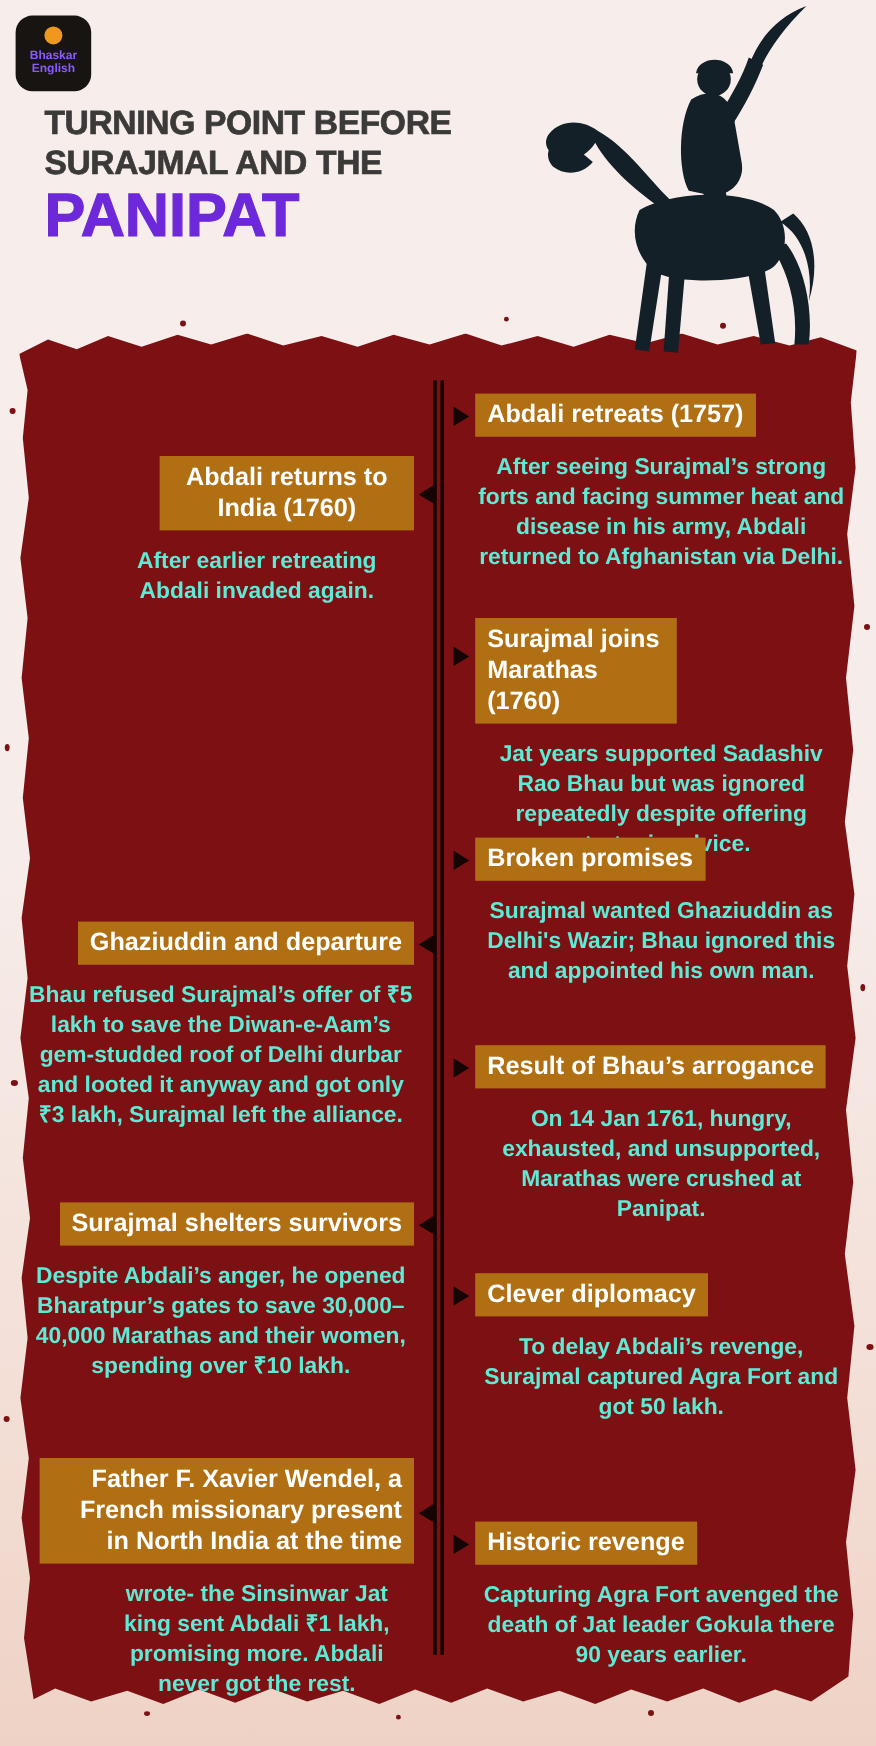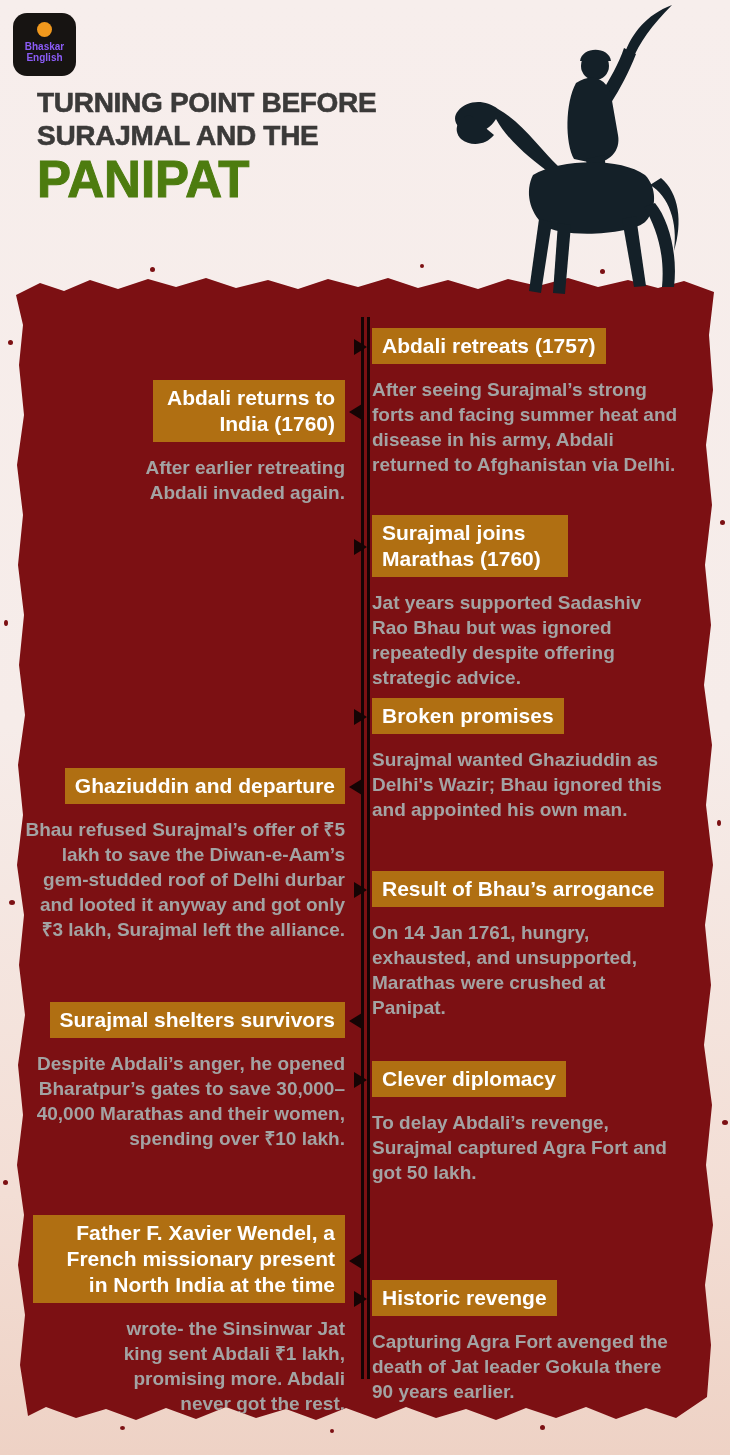--- a/index.html
+++ b/index.html
@@ -24,21 +24,21 @@
 
   
   .title-block { position:absolute; left:37px; top:86px; }
   .t-dark, .t-red {
     font-weight:bold; font-size:28px; line-height:33px;
     letter-spacing:-0.3px; -webkit-text-stroke:0.6px currentColor;
   }
   .t-dark { color:#3b3a39; }
   .t-red  { color:#9a1212; }
   .t-big  {
-    color:#4d7c0f; font-weight:bold; font-size:51px; line-height:56px;
+    color:#6d28d9; font-weight:bold; font-size:51px; line-height:56px;
     letter-spacing:0px; -webkit-text-stroke:1px currentColor;
   }
 
   
   .statue { position:absolute; left:438px; top:0px; width:256px; height:306px; z-index:6; }
 
   
   .panel {
     position:absolute; left:16px; top:275px; width:698px; height:1145px;
     background:#7c1013; z-index:4;
@@ -51,34 +51,35 @@
   
   .divider-a, .divider-b {
     position:absolute; top:42px; width:2.5px; height:1062px; background:#150404;
   }
   .divider-a { left:345px; }
   .divider-b { left:351px; }
 
   
   .item { position:absolute; }
   .item-left  { right:369px; width:322px; text-align:right; }
-  .item-right { left:356px;  width:310px; text-align:left; }
+  .item-right { left:380px;  width:310px; text-align:left; }
 
   .label {
     display:inline-block; background:#b06f12; color:#ffffff;
     font-weight:bold; font-size:21px; line-height:26px; padding:5px 10px;
   }
   .body {
-    color:#a3a3a3; font-weight:bold; font-size:19px; line-height:25px;
+    color:#5eead4; font-weight:bold; font-size:19px; line-height:25px;
     margin-top:13px;
+    text-align:center;
   }
   .item-left .body { margin-left:auto; }
 
-  .w200 { width:192px; text-align:right; }
-  .w195 { width:196px; text-align:left; }
+  .w200 { width:212px; text-align:center; }
+  .w195 { width:168px; text-align:left; }
   .w300 { width:312px; text-align:right; }
   .b260 { width:262px; }
 
   .arrow { position:absolute; width:0; height:0; }
   .item-left .arrow {
     right:-17px;
     border-top:8px solid transparent; border-bottom:8px solid transparent;
     border-right:13px solid #150404;
   }
   .item-right .arrow {
@@ -92,21 +93,21 @@
   .li2 { top:268px; } .li2 .arrow { top:11px; }
   .li3 { top:493px; } .li3 .arrow { top:11px; }
   .li4 { top:727px; } .li4 .arrow { top:11px; }
   .li5 { top:920px;margin-top:20px; } .li5 .arrow { top:38px; }
 
   .ri1 { top:53px;  } .ri1 .arrow { top:11px; }
   .ri2 { top:240px; } .ri2 .arrow { top:24px; }
   .ri3 { top:423px; } .ri3 .arrow { top:11px; }
   .ri4 { top:596px; } .ri4 .arrow { top:11px; }
   .ri5 { top:786px; } .ri5 .arrow { top:11px; }
-  .ri6 { top:993px;margin-top:12px; } .ri6 .arrow { top:11px; }
+  .ri6 { top:993px; } .ri6 .arrow { top:11px; }
 </style>
 </head>
 <body>
 
 <div class="logo">
   <div class="dot"></div>
   <div class="ltxt">Bhaskar</div>
   <div class="ltxt">English</div>
 </div>
 

